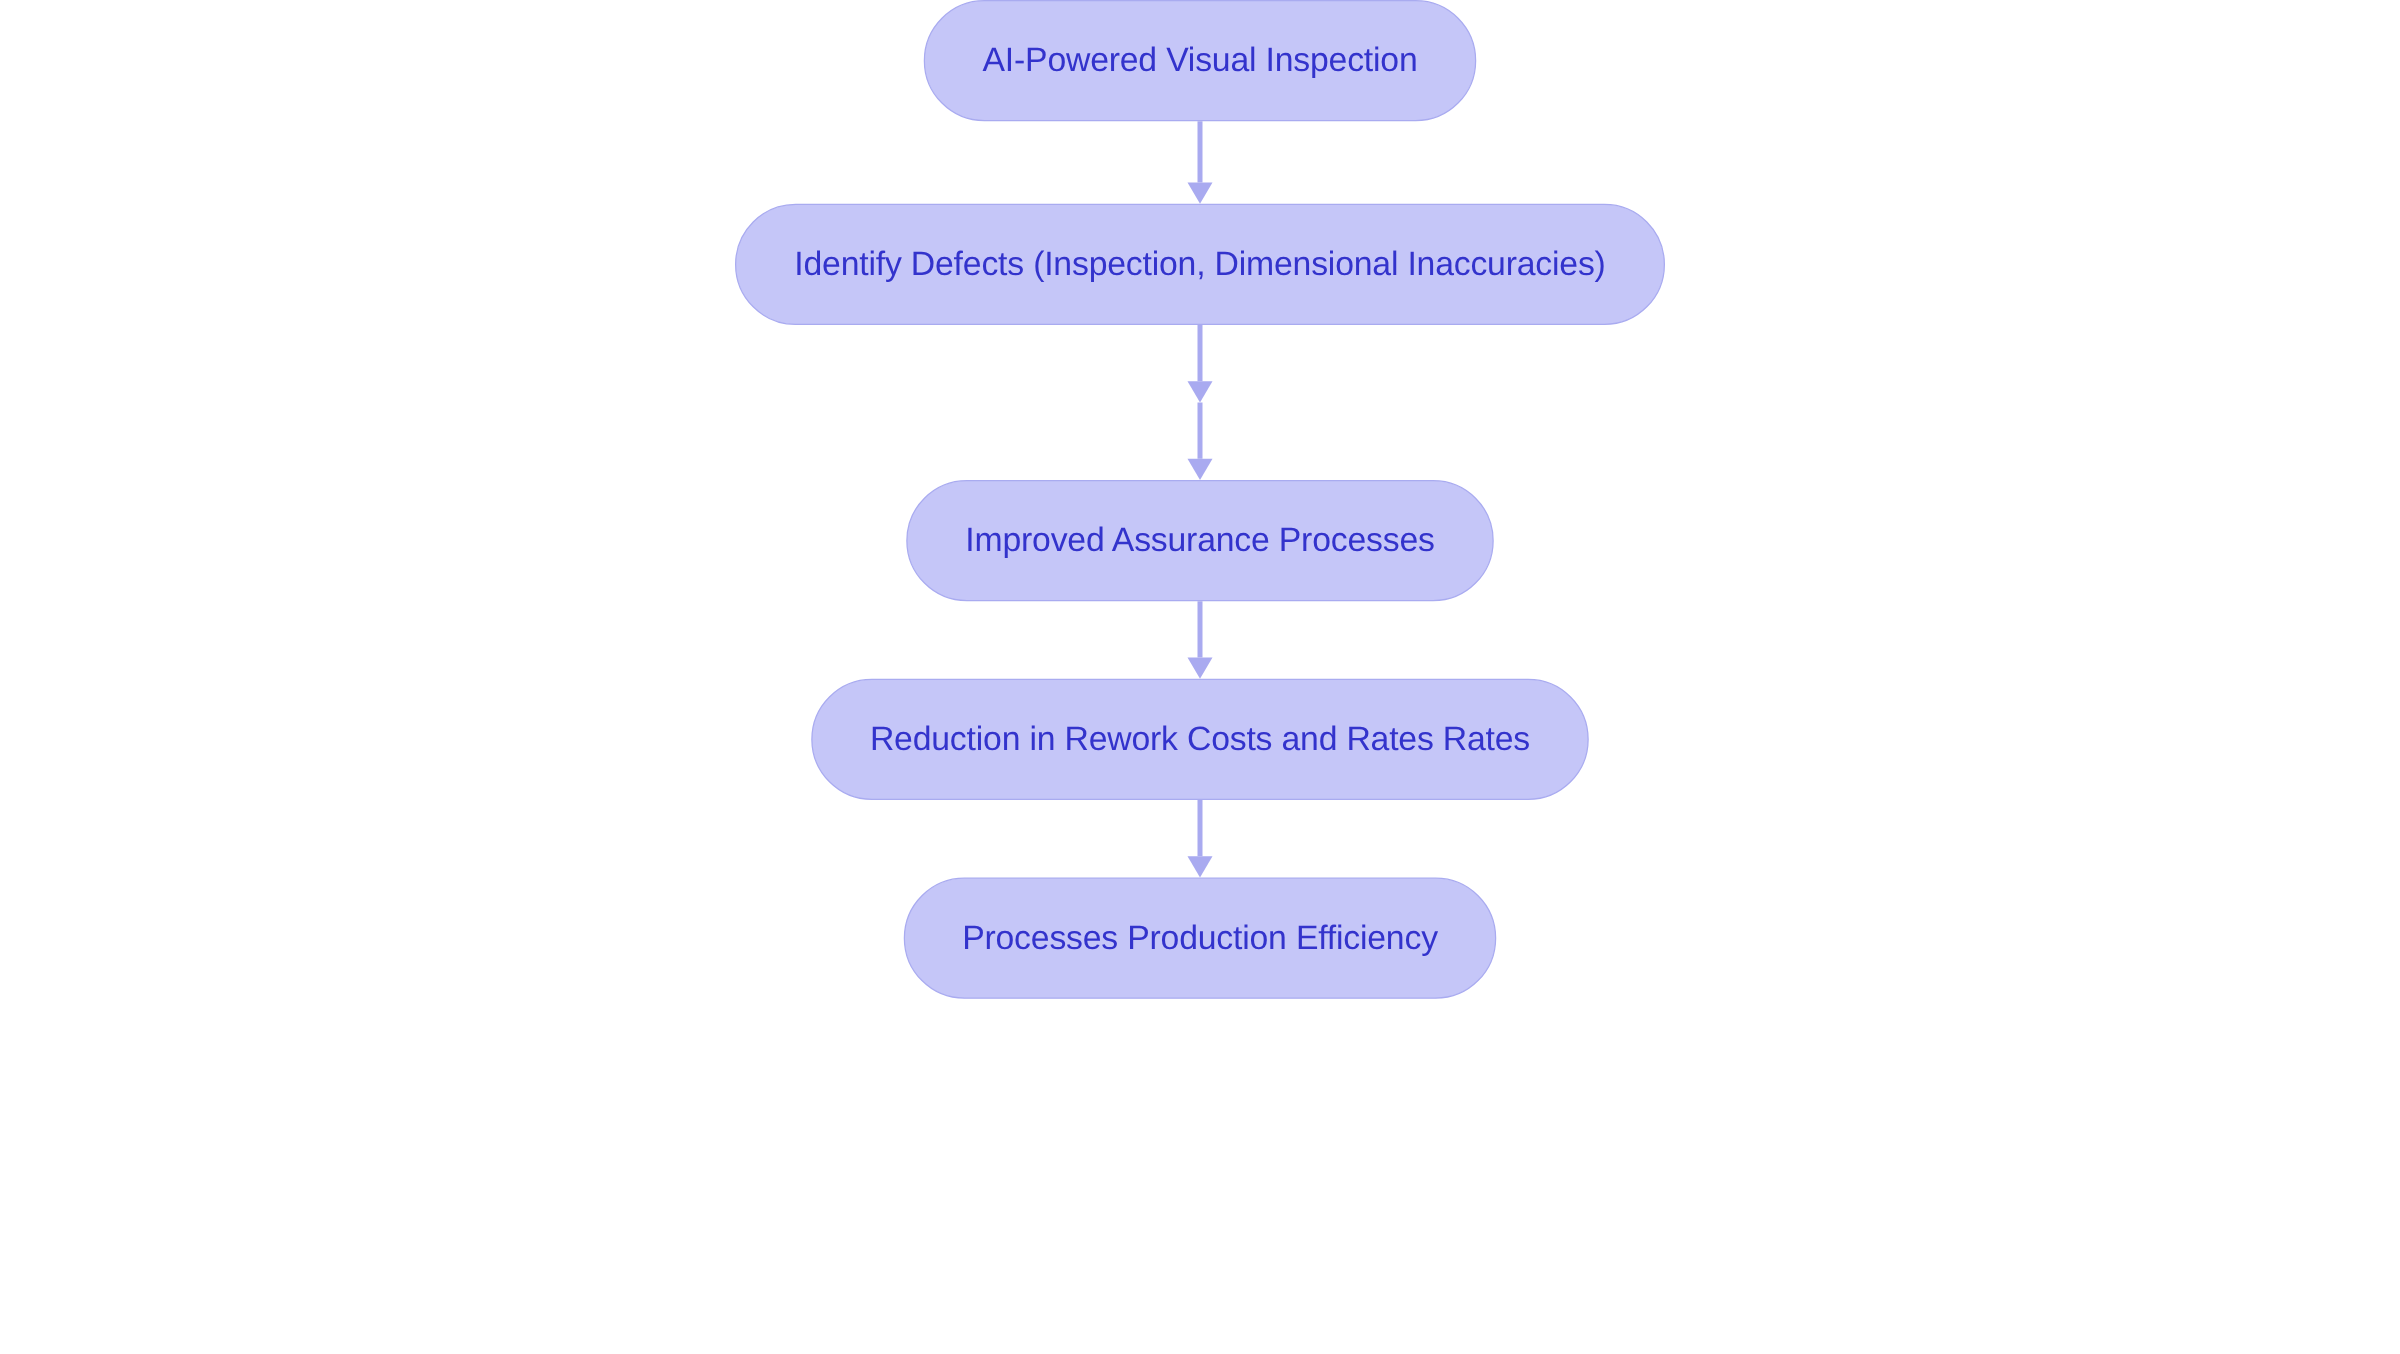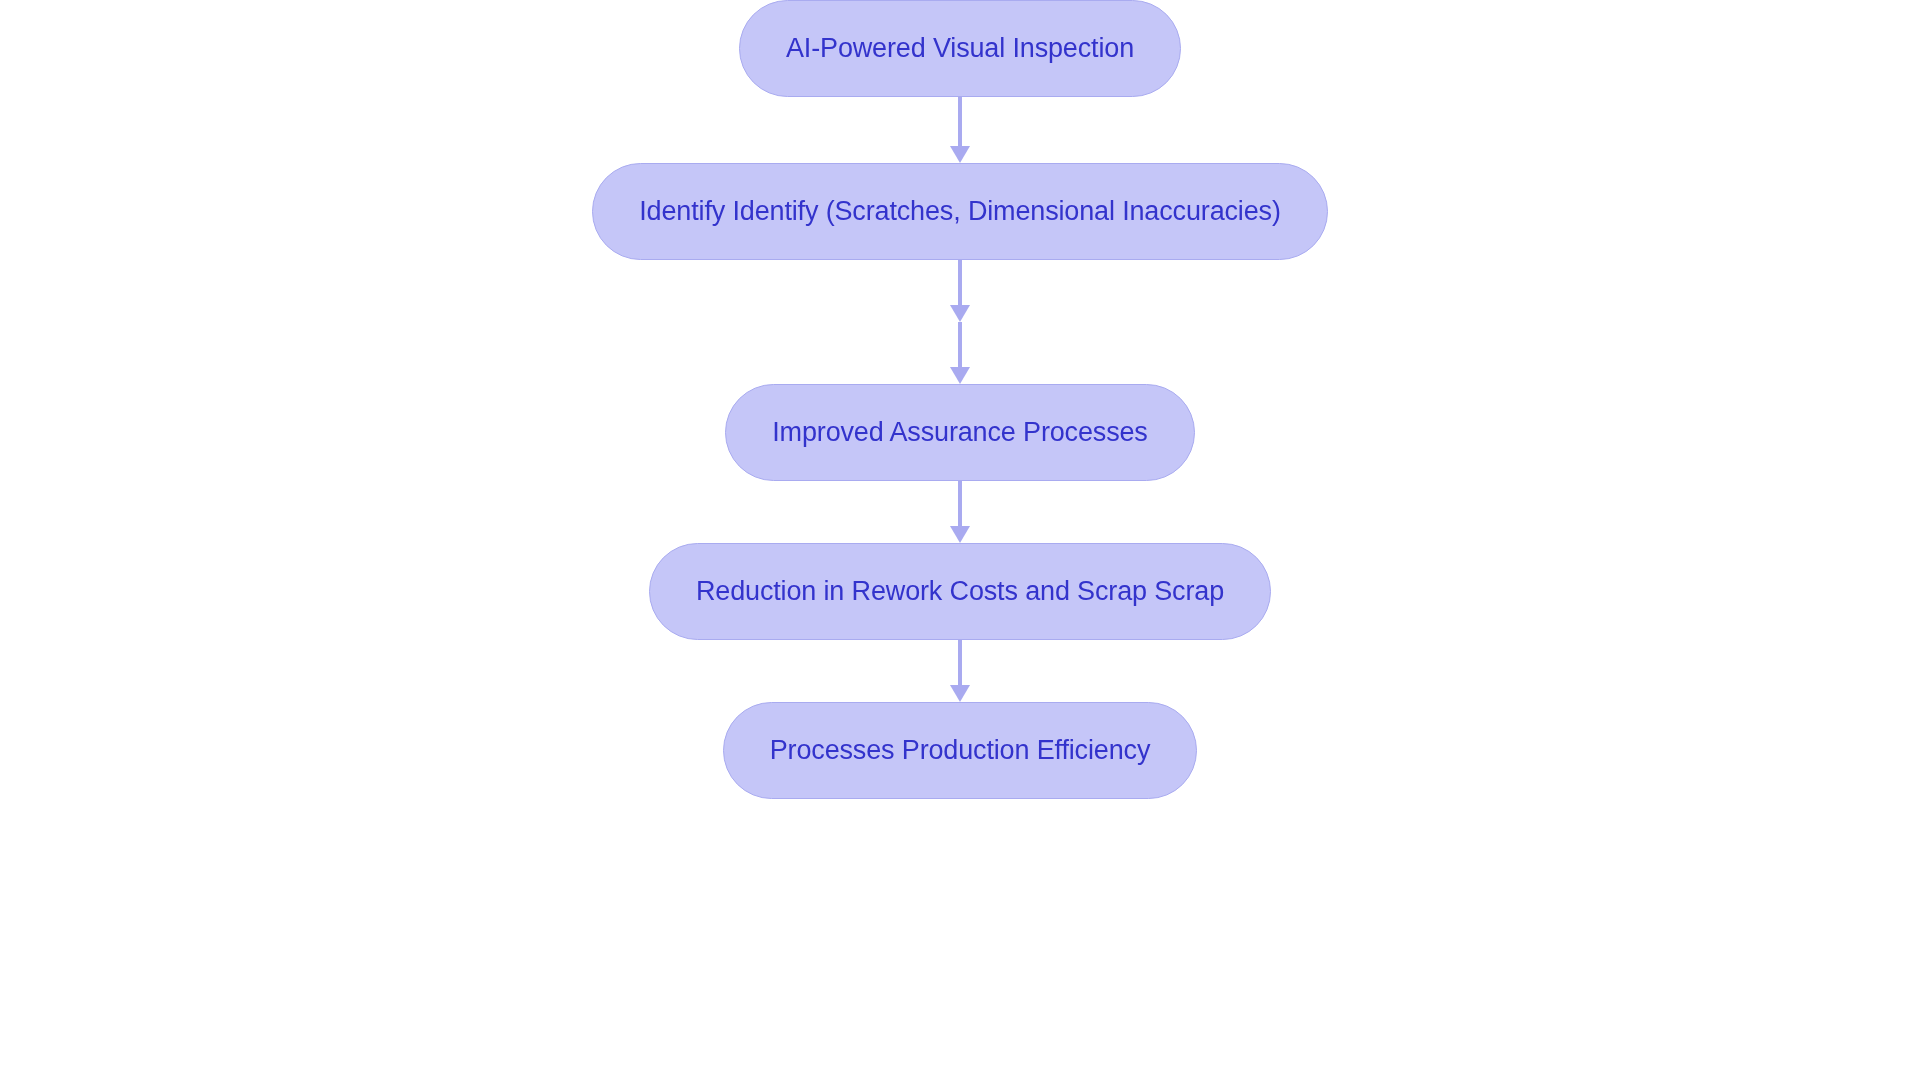--- a/index.html
+++ b/index.html
@@ -91,21 +91,21 @@
     <div class="node">
       <span>AI-Powered Visual Inspection</span>
     </div>
 
     <div class="connector gap-0">
       <div class="stem"></div>
       <div class="head"></div>
     </div>
 
     <div class="node">
-      <span>Identify Identify (Scratches, Dimensional Inaccuracies)</span>
+      <span>Identify Defects (Inspection, Dimensional Inaccuracies)</span>
     </div>
 
     <div class="connector gap-1">
       <div class="stem"></div>
       <div class="head"></div>
     </div>
 
 
     <div class="connector gap-2">
       <div class="stem"></div>
@@ -115,21 +115,21 @@
     <div class="node">
       <span>Improved Assurance Processes</span>
     </div>
 
     <div class="connector gap-3">
       <div class="stem"></div>
       <div class="head"></div>
     </div>
 
     <div class="node">
-      <span>Reduction in Rework Costs and Scrap Scrap</span>
+      <span>Reduction in Rework Costs and Rates Rates</span>
     </div>
 
     <div class="connector gap-4">
       <div class="stem"></div>
       <div class="head"></div>
     </div>
 
     <div class="node">
       <span>Processes Production Efficiency</span>
     </div>

